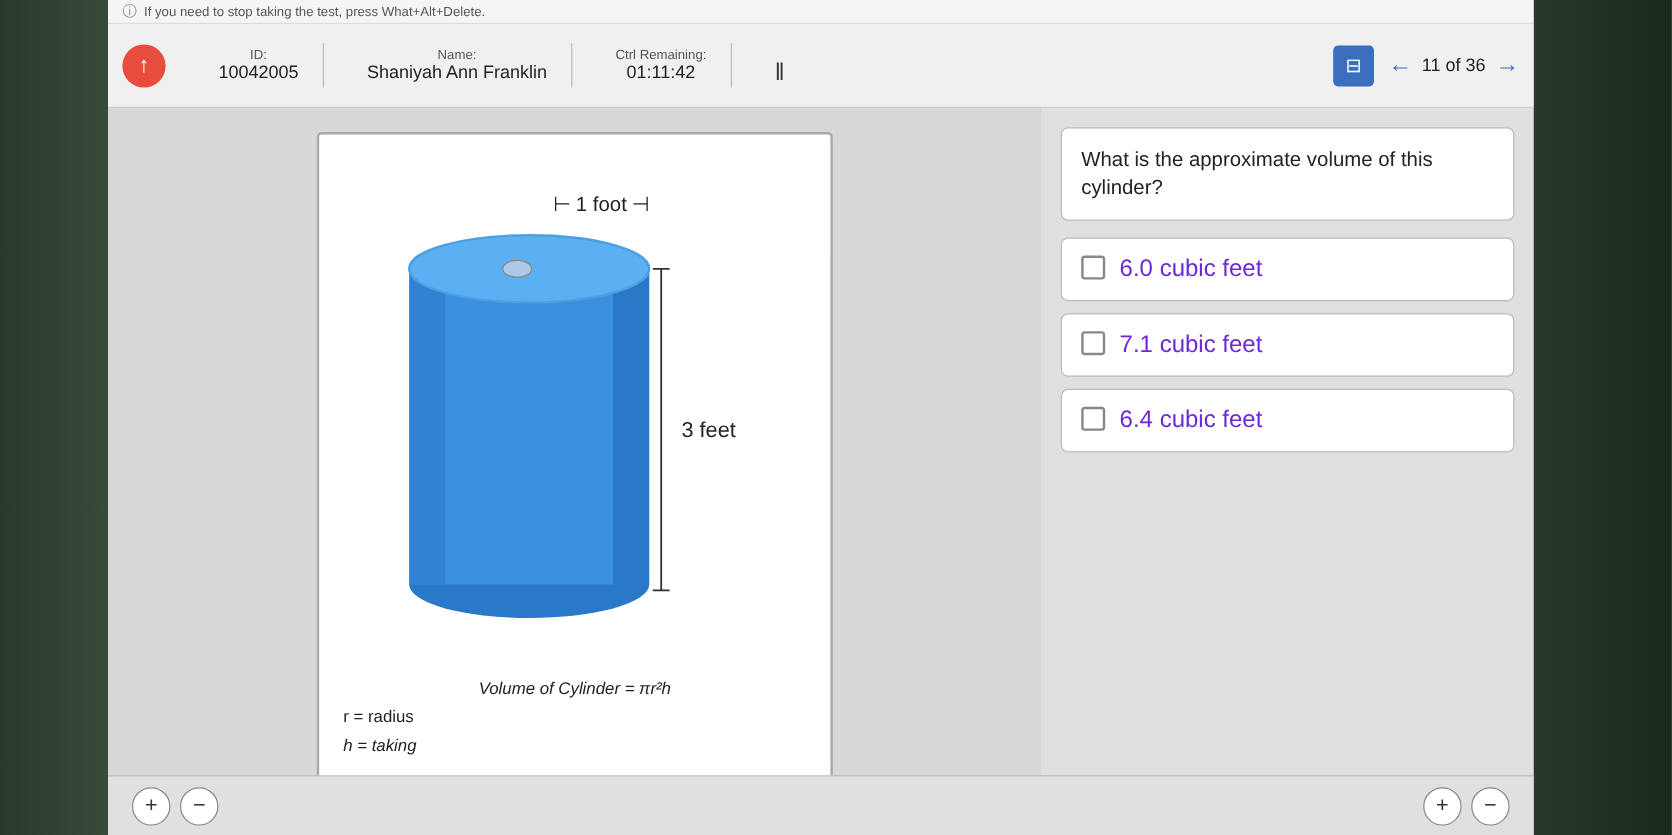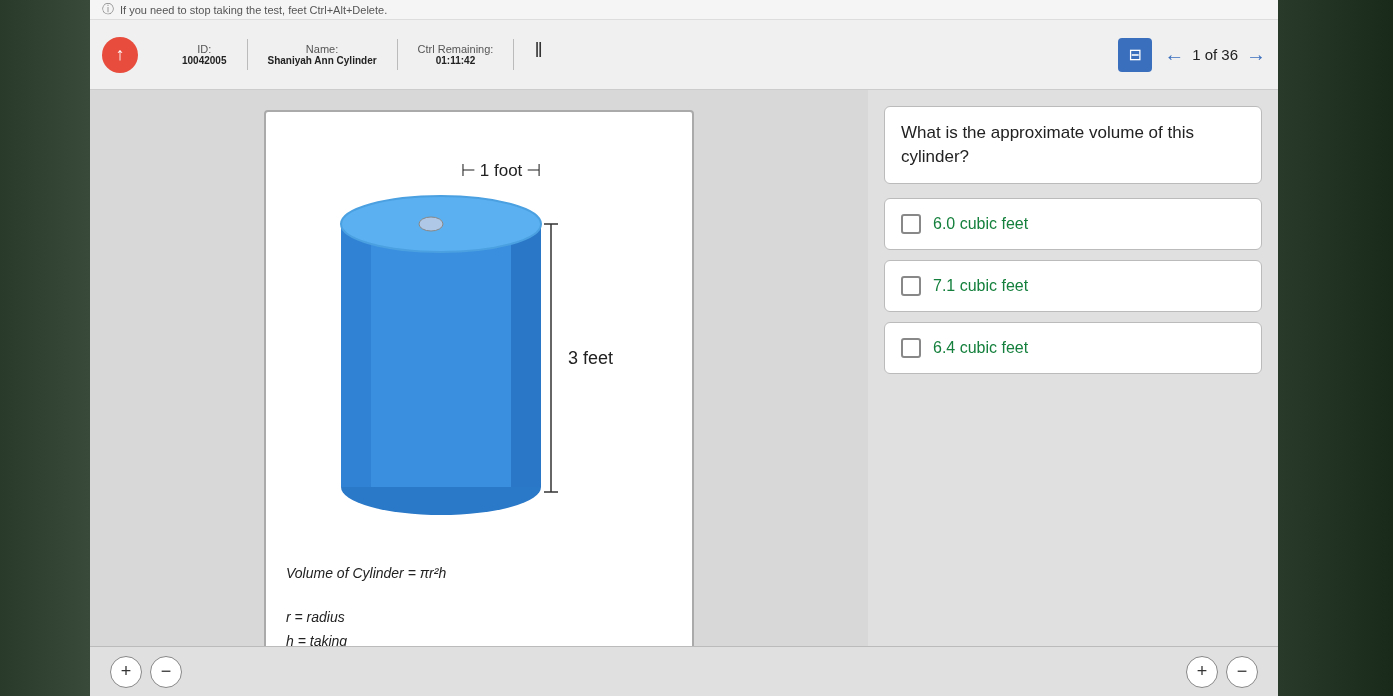--- a/index.html
+++ b/index.html
@@ -70,42 +70,42 @@
       align-items: center;
       justify-content: center;
       cursor: pointer;
       color: white;
       font-size: 18px;
       font-weight: bold;
     }
 
     .info-section {
       display: flex;
-      align-items: flex-start;
-      gap: 0;
+      align-items: flex-end;
+      gap: 16px;
       flex: 1;
     }
 
     .info-block {
       display: flex;
       flex-direction: column;
       align-items: center;
       padding: 4px 20px;
       border-right: 1px solid #bbb;
     }
 
     .info-label {
       font-size: 11px;
       color: #555;
     }
 
     .info-value {
-      font-size: 10px;
+      font-size: 15px;
       color: #222;
-      font-weight: 700;
+      font-weight: 400;
     }
 
     .pause-btn {
       display: flex;
       align-items: center;
       gap: 4px;
       padding: 0 20px;
       color: #333;
       font-size: 20px;
     }
@@ -215,25 +215,24 @@
       line-height: 1.4;
       margin-bottom: 4px;
     }
 
     .answer-option {
       background: white;
       border: 1px solid #bbb;
       border-radius: 6px;
       padding: 14px 16px;
       display: flex;
-      align-items: center;
       gap: 12px;
       cursor: pointer;
-      font-size: 16px;
-      color: #15803d;
+      font-size: 20px;
+      color: #6d28d9;
       min-height: 52px;
     }
 
     .answer-checkbox {
       width: 20px;
       height: 20px;
       border: 2px solid #888;
       border-radius: 3px;
       flex-shrink: 0;
       background: white;
@@ -290,55 +289,55 @@
 </head>
 <body>
 
 <div class="bg-left"></div>
 <div class="bg-right"></div>
 
 <div class="main-container">
 
   <div class="warning-bar">
     <span class="warn-icon">ⓘ</span>
-    <span>If you need to stop taking the test, feet Ctrl+Alt+Delete.</span>
+    <span>If you need to stop taking the test, press What+Alt+Delete.</span>
   </div>
 
   <div class="top-bar">
     <div class="top-bar-left">
       <div class="up-arrow-btn">
         <span>↑</span>
       </div>
     </div>
 
     <div class="info-section">
       <div class="info-block">
         <span class="info-label">ID:</span>
         <span class="info-value">10042005</span>
       </div>
       <div class="info-block">
         <span class="info-label">Name:</span>
-        <span class="info-value">Shaniyah Ann Cylinder</span>
+        <span class="info-value">Shaniyah Ann Franklin</span>
       </div>
       <div class="info-block">
         <span class="info-label">Ctrl Remaining:</span>
         <span class="info-value">01:11:42</span>
       </div>
       <div class="pause-btn">
         <span>‖</span>
       </div>
     </div>
 
     <div class="right-nav">
       <div class="nav-icon-btn">
         <span>⊟</span>
       </div>
       <div class="page-nav">
         <span class="nav-arrow">←</span>
-        <span>1 of 36</span>
+        <span>11 of 36</span>
         <span class="nav-arrow">→</span>
       </div>
     </div>
   </div>
 
   <div class="content-area">
 
     <div class="left-panel">
       <div class="question-box">
 
@@ -372,22 +371,22 @@
             <ellipse cx="145" cy="82" rx="100" ry="28" fill="none" stroke="#4aa0e0" stroke-width="2"></ellipse>
 
             <ellipse cx="135" cy="82" rx="12" ry="7" fill="#b0c8e8" stroke="#888" stroke-width="1"></ellipse>
 
             <text x="272" y="222" font-size="18" fill="#222" font-family="Arial">3 feet</text>
           </svg>
 
         </div>
 
         <div class="formula-section">
-          <div style="font-style:italic;">Volume of Cylinder = πr²h</div>
-          <div style="font-style:italic;margin-top:20px;">r = radius</div>
+          <div style="font-style:italic;text-align:center;">Volume of Cylinder = πr²h</div>
+          <div style="">r = radius</div>
           <div style="font-style:italic;">h = taking</div>
         </div>
 
       </div>
     </div>
 
     <div class="right-panel">
 
       <div class="question-text">What is the approximate volume of this cylinder?</div>
 

